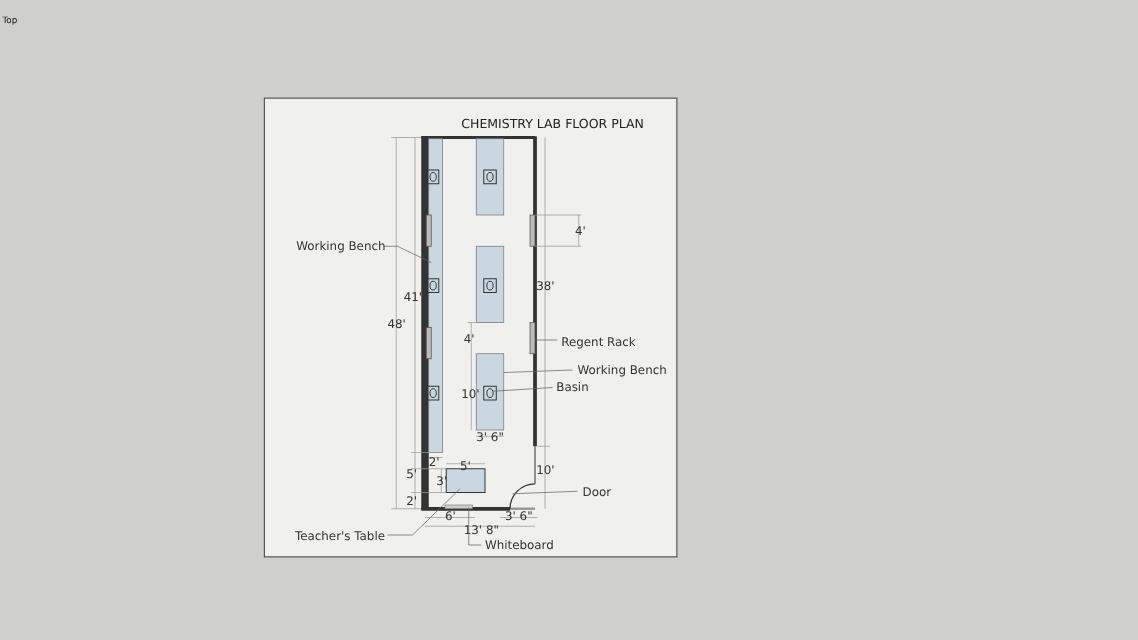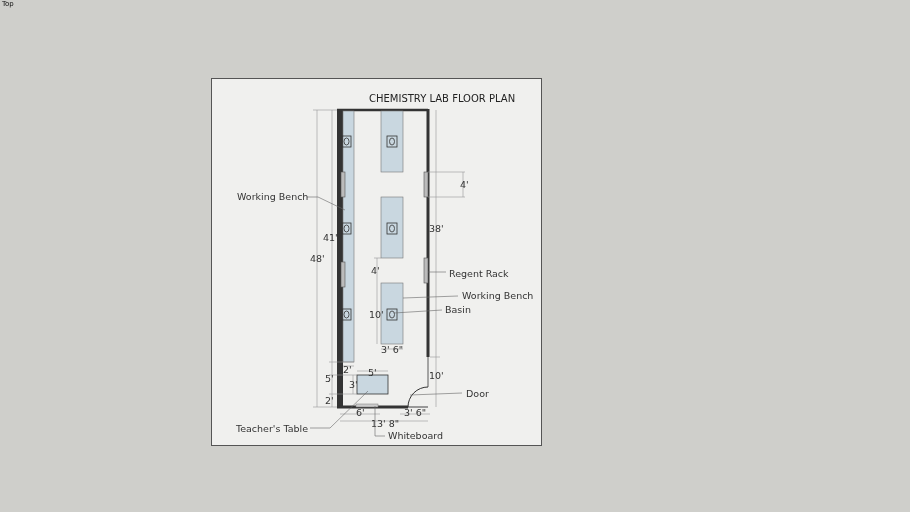--- a/index.html
+++ b/index.html
@@ -1,17 +1,17 @@
 <!DOCTYPE html>
 <html><head>
 <meta charset="utf-8">
 <style>
   html, body { margin:0; padding:0; }
   body { width:910px; height:512px; background:#cfcfcb; position:relative; overflow:hidden; font-family:"DejaVu Sans", sans-serif; }
-  .view-label { position:absolute; left:2px; top:0px; font-size:7px; color:#111; }
+  .view-label { position:absolute; left:2px; top:12px; font-size:7px; color:#111; }
   .sheet { position:absolute; left:211px; top:78px; width:331px; height:368px; background:#f0f0ee; border:1px solid #555; box-sizing:border-box; }
   svg.plan { position:absolute; left:0; top:0; }
   .lbl { font-family:"DejaVu Sans", sans-serif; font-size:9.5px; fill:#333; }
   .dim { font-family:"DejaVu Sans", sans-serif; font-size:9.5px; fill:#333; }
   .title { font-family:"DejaVu Sans", sans-serif; font-size:10px; fill:#222; }
 </style>
 </head>
 <body>
 
 <div class="view-label">Top</div>

